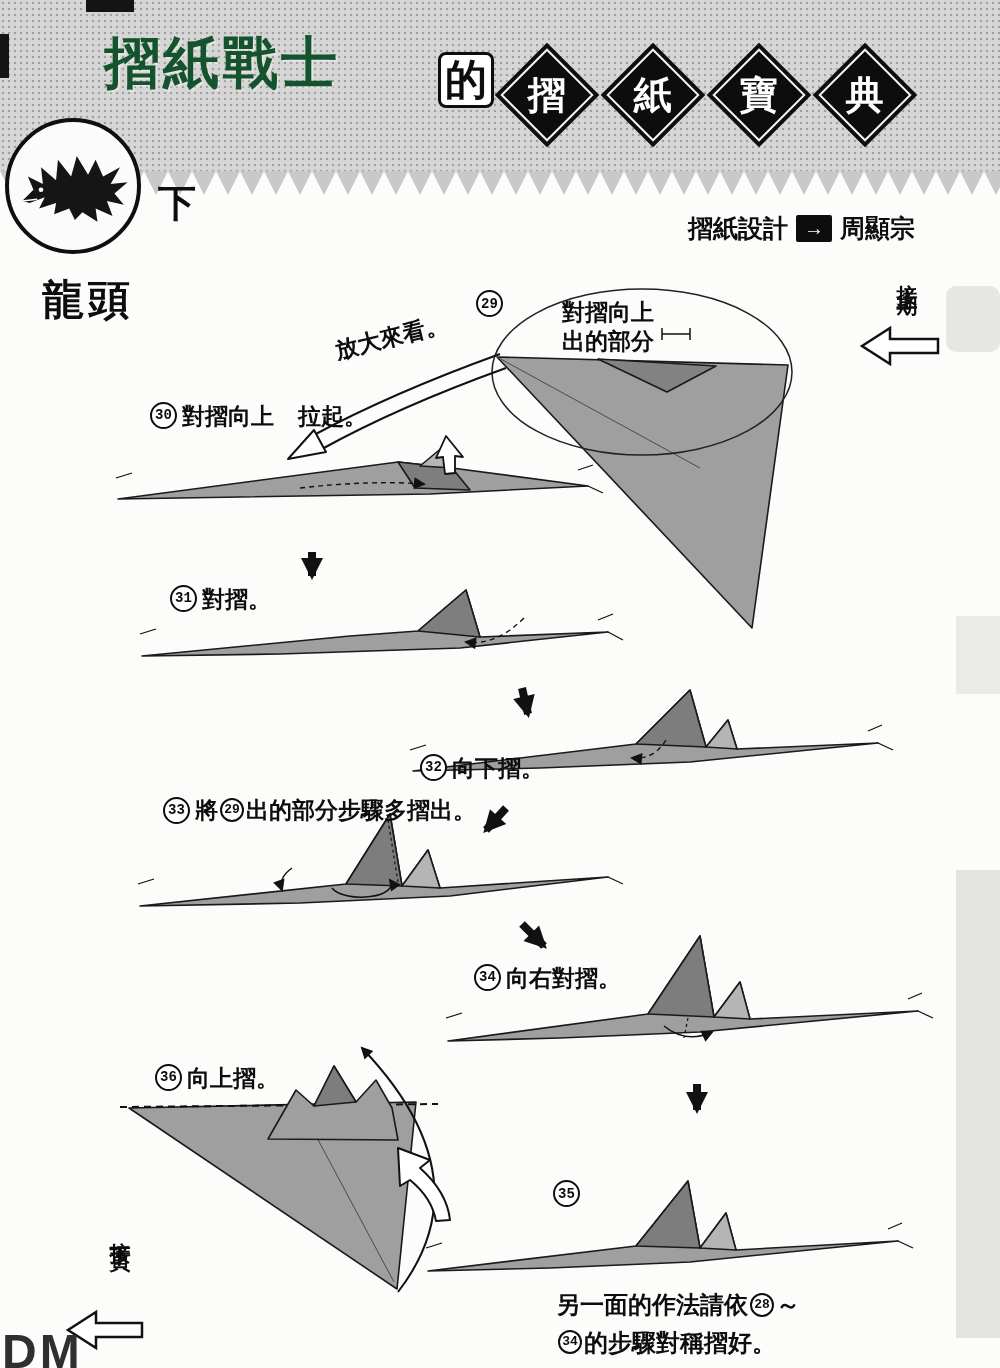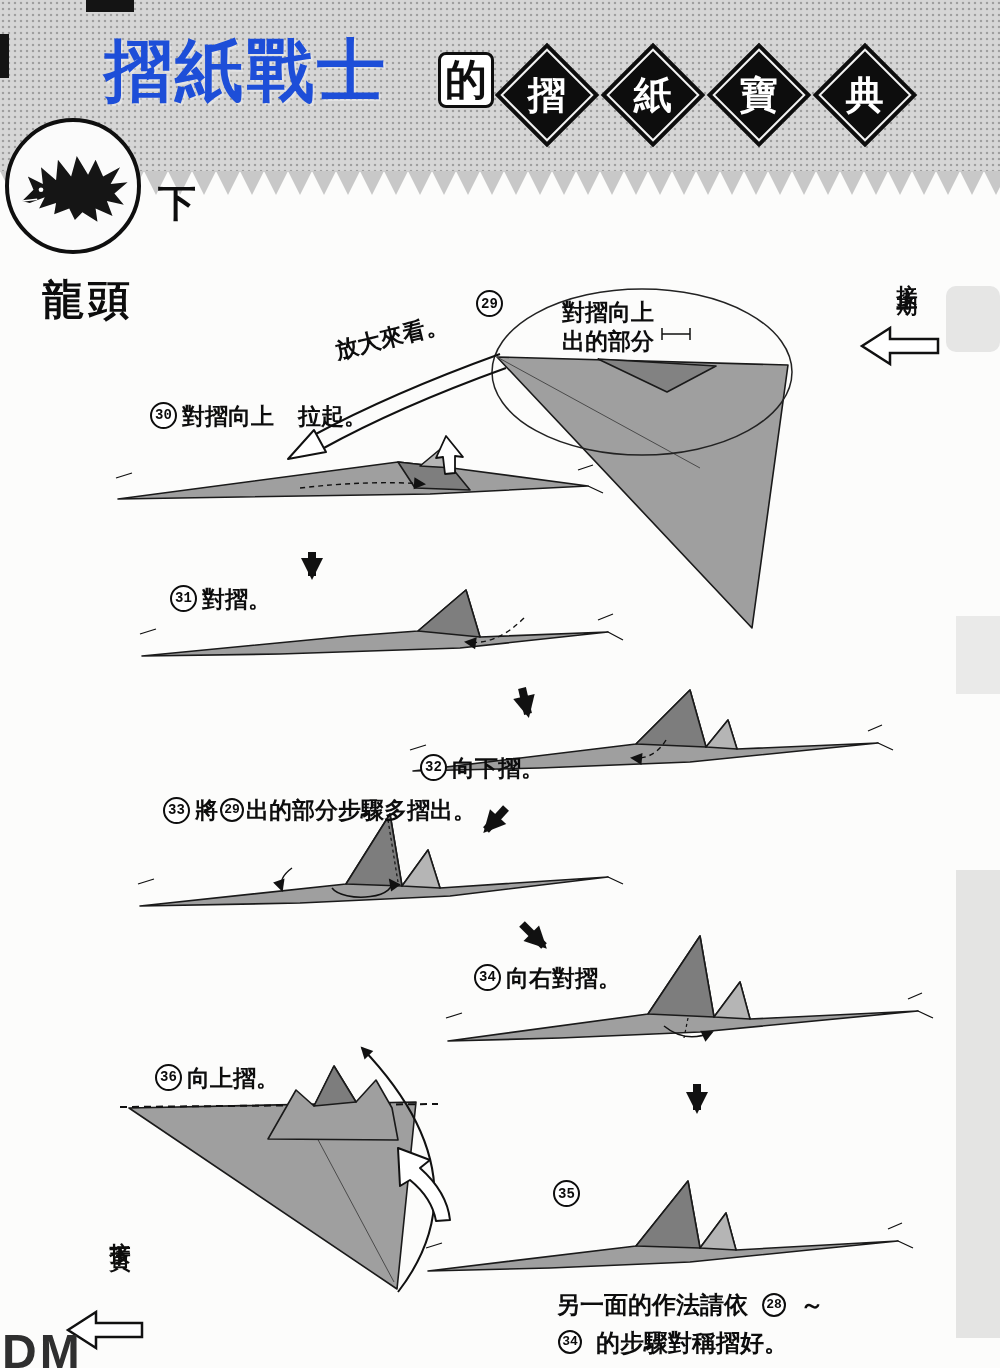--- a/index.html
+++ b/index.html
@@ -6,22 +6,22 @@
   body { background:#777; }
   .page { position:relative; width:1000px; height:1368px; margin:0 auto; background:#fcfcfb;
           overflow:hidden; font-family:"Liberation Sans", sans-serif; color:#0d0d0d; }
 
   
   .header { position:absolute; left:0; top:0; width:1000px; height:172px; z-index:1;
             background-color:#d6d6d6;
             background-image:radial-gradient(circle at 3px 3px, #9f9f9f 1.4px, transparent 1.6px);
             background-size:6px 6px; }
   .zigzag { position:absolute; left:0; top:171px; width:1000px; height:26px; display:block; z-index:1; }
-  .title-main { position:absolute; left:104px; top:26px; font-size:68px; font-weight:900;
-                letter-spacing:3px; color:#1d4ed8; z-index:2;
+  .title-main { position:absolute; left:104px; top:26px; font-size:56px; font-weight:900;
+                letter-spacing:3px; color:#14532d; z-index:2;
                 text-shadow:2px 2px 0 rgba(255,255,255,.35); }
   .de-box { position:absolute; left:438px; top:52px; width:56px; height:56px; background:#fff;
             border:3px solid #0e0e0e; border-radius:8px; display:flex; align-items:center;
             justify-content:center; font-size:42px; font-weight:900; z-index:2; }
   .diamond { position:absolute; top:58px; width:74px; height:74px; background:#0d0d0d;
              transform:rotate(45deg); display:flex; align-items:center; justify-content:center;
              box-shadow:inset 0 0 0 4px #0d0d0d, inset 0 0 0 6px #f2f2f2; z-index:2; }
   .diamond span { transform:rotate(-45deg); color:#fff; font-size:38px; font-weight:900; }
   .d1{left:510px} .d2{left:616px} .d3{left:722px} .d4{left:828px}
   .dragon-badge { position:absolute; left:5px; top:118px; width:136px; height:136px;
@@ -67,21 +67,21 @@
                transform:rotate(-14deg); z-index:3; }
   .s30 { left:150px; top:402px; }
   .s31 { left:170px; top:585px; }
   .s32 { left:420px; top:722px;margin-top:32px; }
   .s33 { left:163px; top:796px; align-items:center; }
   .s34 { left:474px; top:964px; }
   .s35n { position:absolute; left:553px; top:1180px; z-index:3; }
   .s36 { left:155px; top:1064px; }
   .footer-note { position:absolute; left:556px; top:1288px; font-size:24px; font-weight:700;
                  line-height:1.4; z-index:3; display:flex; flex-direction:column; gap:4px; }
-  .footer-note .line { display:flex; align-items:center; gap:12px; }
+  .footer-note .line { display:flex; align-items:center; gap:0; }
 
   .diagram { position:absolute; left:0; top:0; z-index:2; }
 </style>
 </head>
 <body>
 
 <div class="page">
 
   <div class="header"></div>
   <svg class="zigzag" viewBox="0 0 1000 26" preserveAspectRatio="none">
@@ -109,20 +109,25 @@
 
   <div class="dragon-badge">
     <svg viewBox="0 0 136 136" width="128" height="128">
       <path d="M14,84 L26,72 L20,58 L36,66 L34,48 L50,62 L52,40 L66,58 L72,36 L84,56 L92,40 L100,58 L118,48 L108,66 L126,64 L112,76 L122,88 L104,84 L110,100 L92,92 L94,106 L78,96 L70,104 L64,92 L48,98 L50,86 L32,92 L38,80 L22,86 Z" fill="#151515"></path>
       <circle cx="34" cy="72" r="2.5" fill="#fff"></circle>
       <path d="M14,84 L30,82" stroke="#fff" stroke-width="1.5"></path>
     </svg>
   </div>
   <div class="volume">下</div>
 
+  <div class="designer">
+    <span>摺紙設計</span>
+    <span class="arrow-box">→</span>
+    <span>周顯宗</span>
+  </div>
 
   <div class="model-title">龍頭</div>
   <div class="vtext cont-prev">接上期</div>
   <div class="vtext cont-next">接下頁</div>
   <div class="watermark">DM</div>
   <div class="artifact a1"></div>
   <div class="artifact a2"></div>
   <div class="artifact a3"></div>
 
   <svg class="diagram" width="1000" height="1368" viewBox="0 0 1000 1368">

